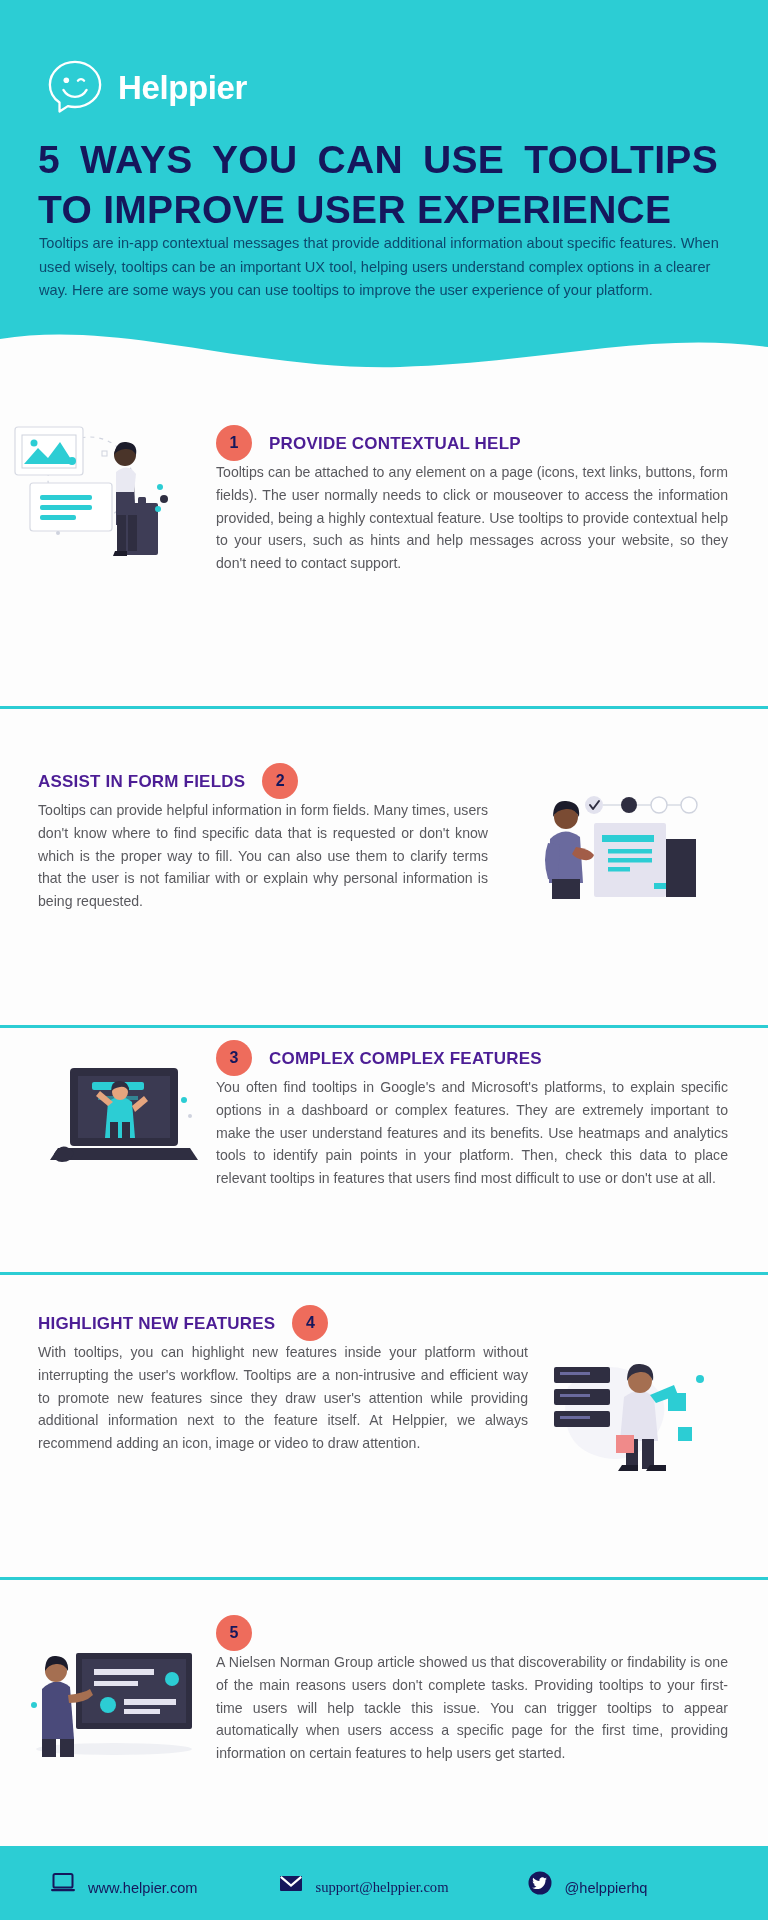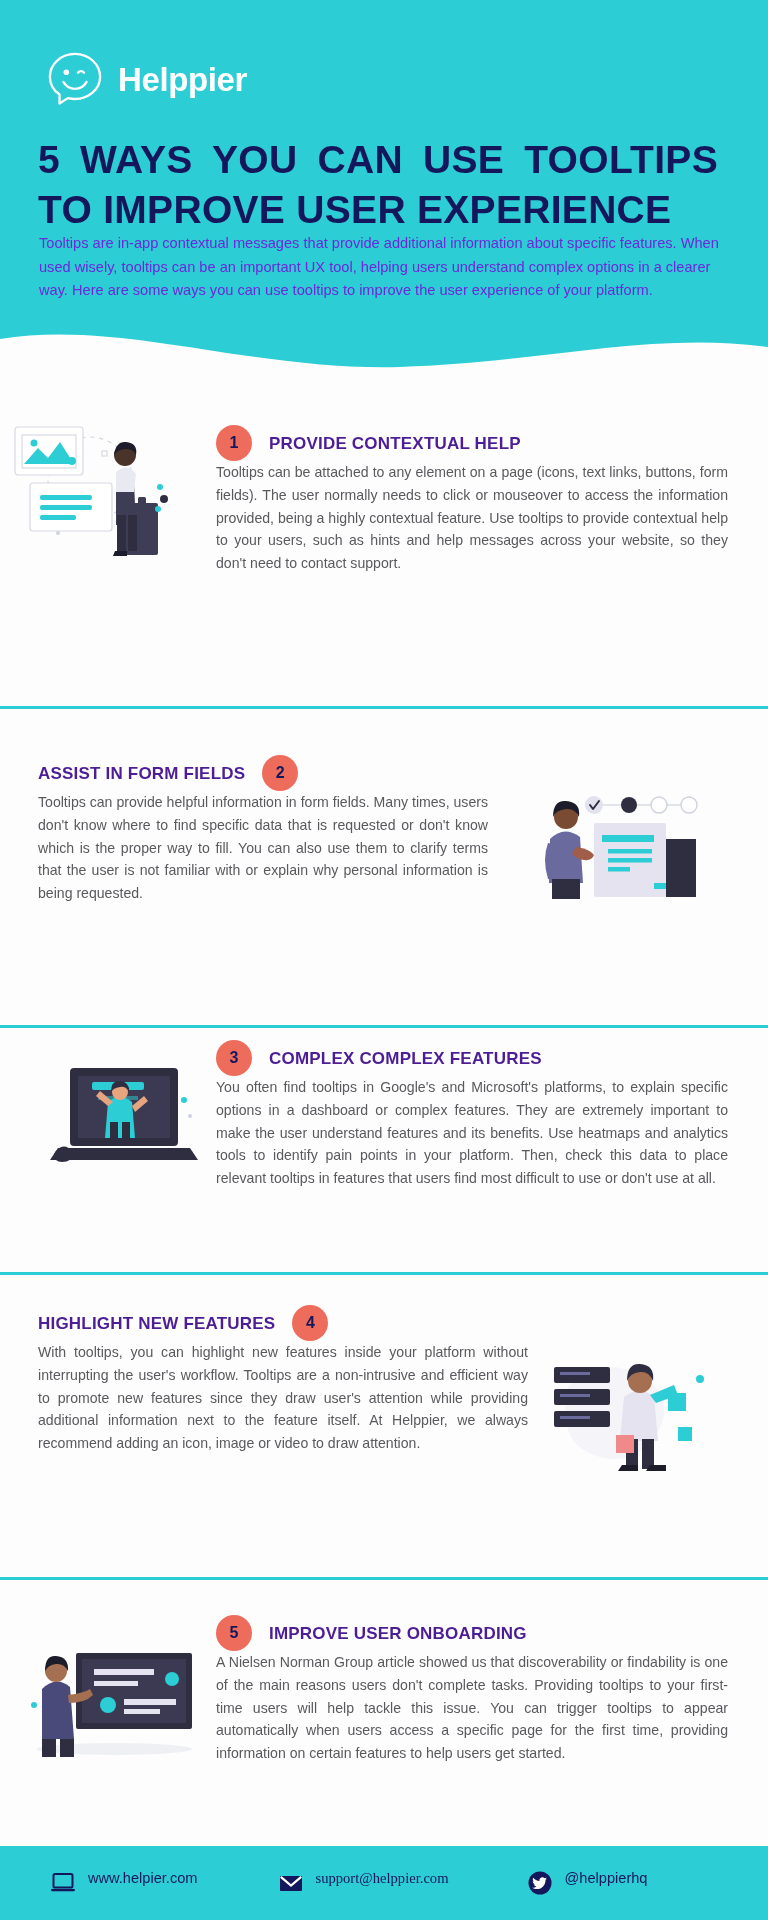--- a/index.html
+++ b/index.html
@@ -21,21 +21,21 @@
     overflow: hidden;
   }
   .header-wave {
     position: absolute;
     left: 0; bottom: -2px;
     width: 768px; height: 70px;
     display: block;
   }
   .logo-row {
     position: absolute;
-    left: 46px; top: 50px;
+    left: 46px; top: 58px;
     display: flex; align-items: center; gap: 14px;
   }
   .logo-mark { width: 58px; height: 58px; display:block; }
   .logo-text {
     color: #ffffff;
     font-size: 33px;
     font-weight: bold;
     letter-spacing: -0.4px;
     line-height: 1;
   }
@@ -50,21 +50,21 @@
     text-align: justify;
     text-align-last: left;
     letter-spacing: 0.3px;
   }
   .header-title .l1 { display:block; text-align: justify; text-align-last: justify; width: 680px;}
   .header-title .l2 { display:block; }
   .header-intro {
     position: absolute;
     left: 39px; top: 232px;
     width: 690px;
-    color: #6d28d9;
+    color: #0c4a6e;
     font-size: 14.6px;
     line-height: 1.62;
     text-align: left;
   }
 
   
   .section { position: absolute; left: 0; width: 768px; }
   .divider {
     position: absolute; left: 0; width: 768px; height: 3px;
     background: #2ccdd4;
@@ -98,21 +98,21 @@
   .illus { position: absolute; }
 
   
   .footer {
     position: absolute; left: 0; bottom: 0;
     width: 768px; height: 74px;
     background: #2ccdd4;
     display: flex; align-items: center;
   }
   .foot-item {
-    display: flex; align-items: flex-start; gap: 12px;
+    display: flex; align-items: flex-end; gap: 12px;
     color: #15175c;
     font-size: 14.6px;
   }
   .foot-item.f1 { margin-left: 50px; }
   .foot-item.f2 { margin-left: 80px; font-family: Liberation Serif, serif; }
   .foot-item.f3 { margin-left: 78px; }
   .foot-ico { width: 26px; height: 26px; display:block; }
 </style>
 </head>
 <body>
@@ -177,21 +177,21 @@
       <div class="sec-head">
         <div class="badge">1</div>
         <div class="sec-title">PROVIDE CONTEXTUAL HELP</div>
       </div>
       <div class="sec-body">Tooltips can be attached to any element on a page (icons, text links, buttons, form fields). The user normally needs to click or mouseover to access the information provided, being a highly contextual feature.  Use tooltips to provide contextual help to your users, such as hints and help messages across your website, so they don't need to contact support.</div>
     </div>
     <div class="divider" style="top:281px;"></div>
   </div>
 
   <div class="section" style="top:755px;">
-    <div style="position:absolute; left:38px; top:0; width:450px;">
+    <div style="position:absolute; left:38px; top:8px; width:450px;">
       <div class="sec-head">
         <div class="sec-title">ASSIST IN FORM FIELDS</div>
         <div class="badge">2</div>
       </div>
       <div class="sec-body">Tooltips can provide helpful information in form fields. Many times, users don't know where to find specific data that is requested or don't know which is the proper way to fill. You can also use them to clarify terms that the user is not familiar with or explain why personal information is being requested.</div>
     </div>
     <div class="illus" style="left:530px; top:28px;">
       <svg width="190" height="118" viewBox="0 0 190 118">
         <circle cx="64" cy="22" r="9" fill="#e2e2ee"></circle>
         <path d="M60 22 l3 4 l6 -8" fill="none" stroke="#2f2e41" stroke-width="2" stroke-linecap="round" stroke-linejoin="round"></path>
@@ -300,21 +300,20 @@
         <path d="M21 26 q0 -16 11 -15 q13 1 12 15 q-4 -8 -12 -7 q-8 1 -11 7z" fill="#1c1c2b"></path>
         <path d="M44 50 q16 -2 22 -6 l3 6 q-8 8 -24 8z" fill="#a56f51"></path>
         <rect x="18" y="94" width="14" height="18" fill="#2f2e41"></rect>
         <rect x="36" y="94" width="14" height="18" fill="#2f2e41"></rect>
         <circle cx="10" cy="60" r="3" fill="#2ccdd4"></circle>
       </svg>
     </div>
     <div style="position:absolute; left:216px; top:0; width:512px;">
       <div class="sec-head">
         <div class="badge">5</div>
-        <div class="sec-title">IMPROVE USER ONBOARDING</div>
       </div>
       <div class="sec-body">A Nielsen Norman Group article showed us that discoverability or findability is one of the main reasons users don't complete tasks. Providing tooltips to your first-time users will help tackle this issue. You can trigger tooltips to appear automatically when users access a specific page for the first time, providing information on certain features to help users get started.</div>
     </div>
   </div>
 
   <div class="footer">
     <div class="foot-item f1">
       <svg class="foot-ico" viewBox="0 0 26 26">
         <rect x="3.5" y="4" width="19" height="13.5" rx="1.6" fill="none" stroke="#15175c" stroke-width="2"></rect>
         <rect x="1" y="19" width="24" height="2.2" rx="1.1" fill="#15175c"></rect>

